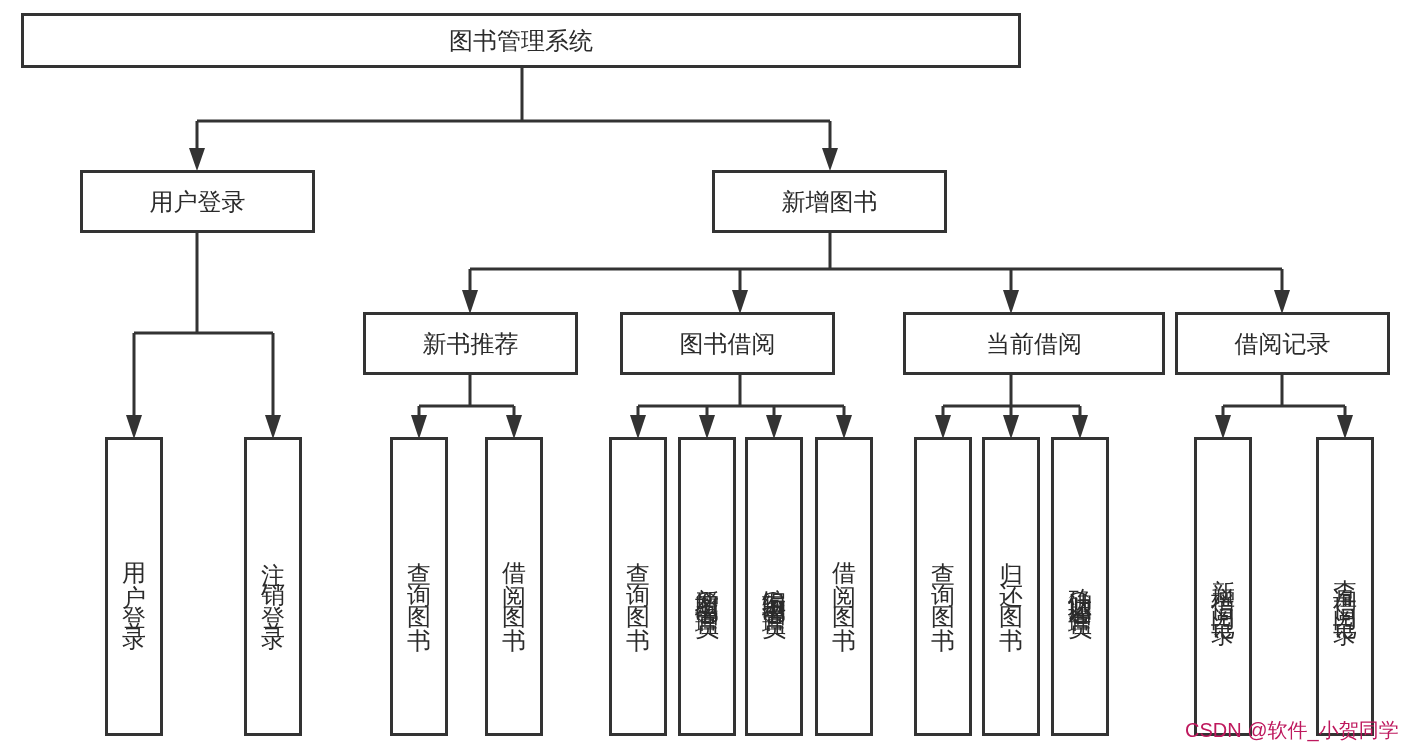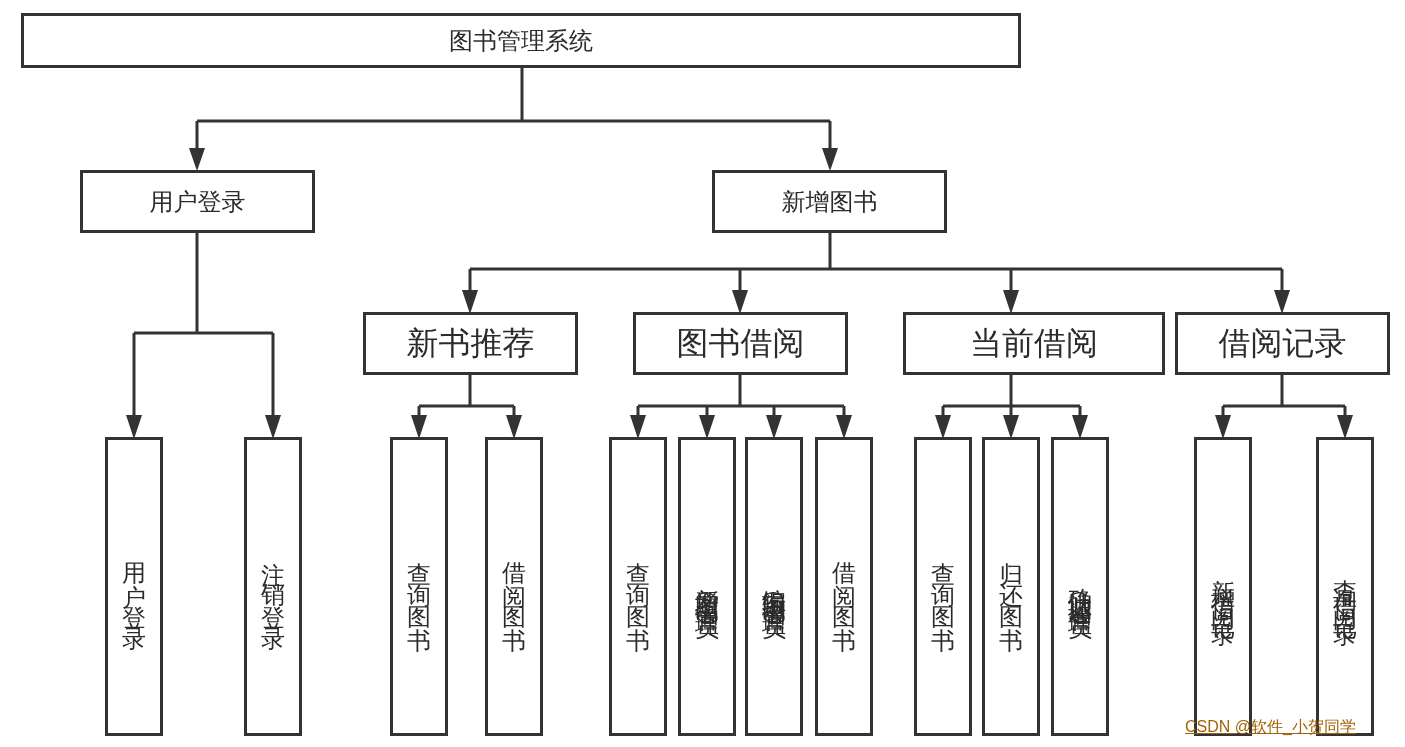--- a/index.html
+++ b/index.html
@@ -41,21 +41,21 @@
   .l2 {
     top: 170px;
     width: 235px;
     height: 63px;
     font-size: 24px;
   }
   .l3 {
     top: 312px;
     width: 215px;
     height: 63px;
-    font-size: 32px;
+    font-size: 24px;
   }
   .leaf {
     top: 437px;
     width: 58px;
     height: 299px;
   }
   .vtext {
     writing-mode: vertical-rl;
     text-orientation: mixed;
     line-height: 1;
@@ -63,25 +63,24 @@
     white-space: nowrap;
     color: #2b2b2b;
   }
   .ls4 .vtext  { letter-spacing: 22px; }
   .ls6 .vtext  { letter-spacing: 9px; }
   .ls10 .vtext { letter-spacing: 4px; }
   .watermark {
     position: absolute;
     left: 1185px;
     top: 717px;
-    font-size: 16px;
-    color: #a16207;
+    font-size: 20px;
+    color: #be185d;
     z-index: 5;
     white-space: nowrap;
-    text-decoration: underline;
   }
 </style>
 </head>
 <body>
 
 <svg class="connectors" width="1405" height="747" viewBox="0 0 1405 747">
   <g stroke="#333333" stroke-width="3" fill="none">
 
     <path d="M522,68 V121 M197,121 H830 M197,121 V150 M830,121 V150"></path>
 
@@ -127,21 +126,21 @@
 <div class="box l2" style="left:80px">
   <span>用户登录</span>
 </div>
 <div class="box l2" style="left:712px">
   <span>新增图书</span>
 </div>
 
 <div class="box l3" style="left:363px">
   <span>新书推荐</span>
 </div>
-<div class="box l3" style="left:633px">
+<div class="box l3" style="left:620px">
   <span>图书借阅</span>
 </div>
 <div class="box l3" style="left:903px; width:262px">
   <span>当前借阅</span>
 </div>
 <div class="box l3" style="left:1175px">
   <span>借阅记录</span>
 </div>
 
 <div class="box leaf ls4" style="left:105px">

